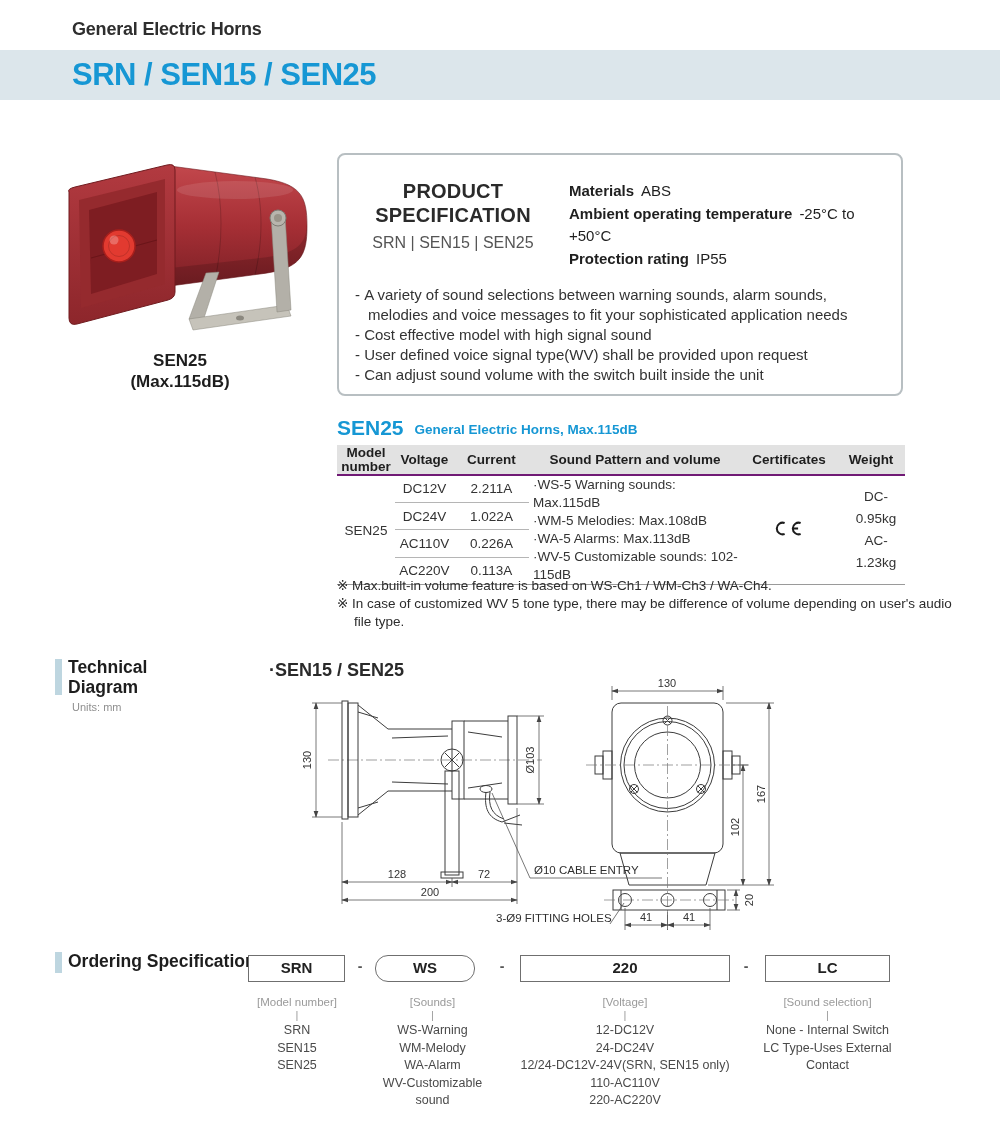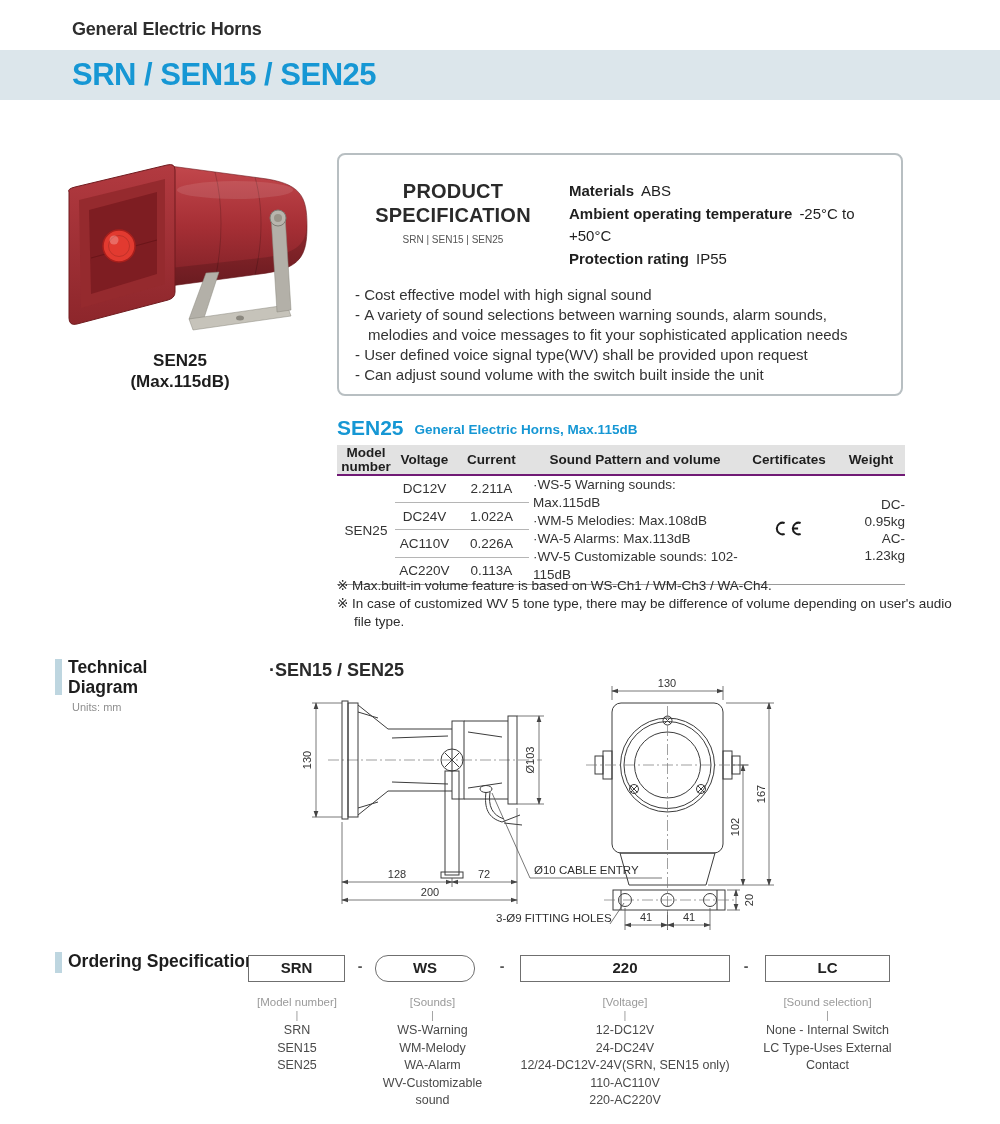--- a/index.html
+++ b/index.html
@@ -17,37 +17,37 @@
   .banner{position:absolute;left:0;top:50px;width:1000px;height:50px;background:var(--banner-bg);}
   .banner-text{position:absolute;left:72px;top:7px;font-size:31px;font-weight:bold;color:var(--accent-blue);letter-spacing:-0.5px;}
 
   .product-image{position:absolute;left:55px;top:158px;width:280px;height:190px;}
   .product-caption{position:absolute;left:40px;top:350px;width:280px;text-align:center;font-size:17px;font-weight:bold;color:#1d1d1d;line-height:21px;}
 
   .spec-box{position:absolute;left:337px;top:153px;width:566px;height:243px;border:2px solid #b8bfc2;border-radius:8px;background:#fff;}
   .spec-top{display:flex;padding:24px 8px 0 16px;}
   .spec-title-col{width:196px;text-align:center;flex:none;}
   .spec-title{font-size:20px;font-weight:bold;color:#2a2a2a;line-height:24px;letter-spacing:0.2px;}
-  .spec-models{margin-top:7px;font-size:10px;color:#555;}
+  .spec-models{margin-top:7px;font-size:16px;color:#555;}
   .spec-list{margin-left:18px;padding-top:1px;}
   .spec-row{font-size:15px;line-height:22.5px;color:#1f1f1f;}
   .spec-label{font-weight:bold;margin-right:7px;}
   .features{margin:15px 18px 0 16px;font-size:15px;color:#333;}
   .feature{padding-left:13px;text-indent:-13px;line-height:20px;}
 
   .tbl-title-row{position:absolute;left:337px;top:417px;display:flex;align-items:flex-end;gap:11px;}
   .tbl-model{font-size:21px;font-weight:bold;color:var(--accent-blue);line-height:22px;}
   .tbl-subtitle{font-size:13.5px;font-weight:bold;color:var(--accent-blue);padding-bottom:2px;}
   table.spec-table{position:absolute;left:337px;top:445px;width:568px;border-collapse:collapse;table-layout:fixed;}
   .spec-table th{background:var(--table-header-bg);font-size:13.5px;font-weight:bold;color:#1e1e1e;height:30px;border-bottom:2px solid #701a75;text-align:center;vertical-align:middle;line-height:14px;padding:0;}
   .spec-table td{font-size:13.5px;color:#333;text-align:center;height:24px;vertical-align:middle;padding:0;}
   .spec-table td.vc{border-bottom:1px solid #b5b5b5;}
   .spec-table td.bb{border-bottom:1px solid #9a9a9a;}
   .spec-table td.sound{text-align:left;line-height:18px;padding-left:4px;}
-  .spec-table td.weight{text-align:right;line-height:17px;padding-left:10px;}
+  .spec-table td.weight{text-align:center;line-height:22px;padding-left:10px;}
   .notes{position:absolute;left:337px;top:577px;width:620px;font-size:13.5px;color:#2c2c2c;line-height:18px;}
   .note{padding-left:17px;text-indent:-17px;}
 
   .bar{position:absolute;background:var(--section-bar);}
   .bar.tech{left:55px;top:659px;width:7px;height:36px;}
   .bar.order{left:55px;top:952px;width:7px;height:21px;}
   .tech-heading{position:absolute;left:68px;top:658px;font-size:17.5px;font-weight:bold;line-height:19.5px;color:#1d1d1d;}
   .units{position:absolute;left:72px;top:701px;font-size:11px;color:#8f8f8f;}
   .variant{position:absolute;left:249px;top:660px;font-size:18px;font-weight:bold;color:#2a2a2a;margin-left:20px;}
   .diagram{position:absolute;left:280px;top:672px;width:515px;height:270px;}
@@ -138,22 +138,22 @@
         </div>
         <div class="spec-models">SRN  |  SEN15  |  SEN25</div>
       </div>
       <div class="spec-list">
         <div class="spec-row"><span class="spec-label">Materials</span><span>ABS</span></div>
         <div class="spec-row"><span class="spec-label">Ambient operating temperature</span><span>-25°C to +50°C</span></div>
         <div class="spec-row"><span class="spec-label">Protection rating</span><span>IP55</span></div>
       </div>
     </div>
     <div class="features">
+      <div class="feature"><span>-</span>&nbsp;<span>A variety of sound selections between warning sounds, alarm sounds, melodies and voice messages to fit your sophisticated application needs</span></div>
       <div class="feature"><span>-</span>&nbsp;<span>Cost effective model with high signal sound</span></div>
-      <div class="feature"><span>-</span>&nbsp;<span>A variety of sound selections between warning sounds, alarm sounds, melodies and voice messages to fit your sophisticated application needs</span></div>
       <div class="feature"><span>-</span>&nbsp;<span>User defined voice signal type(WV) shall be provided upon request</span></div>
       <div class="feature"><span>-</span>&nbsp;<span>Can adjust sound volume with the switch built inside the unit</span></div>
     </div>
   </div>
 
   <div class="tbl-title-row">
     <div class="tbl-model">SEN25</div>
     <div class="tbl-subtitle">General Electric Horns, Max.115dB</div>
   </div>
   <table class="spec-table">

